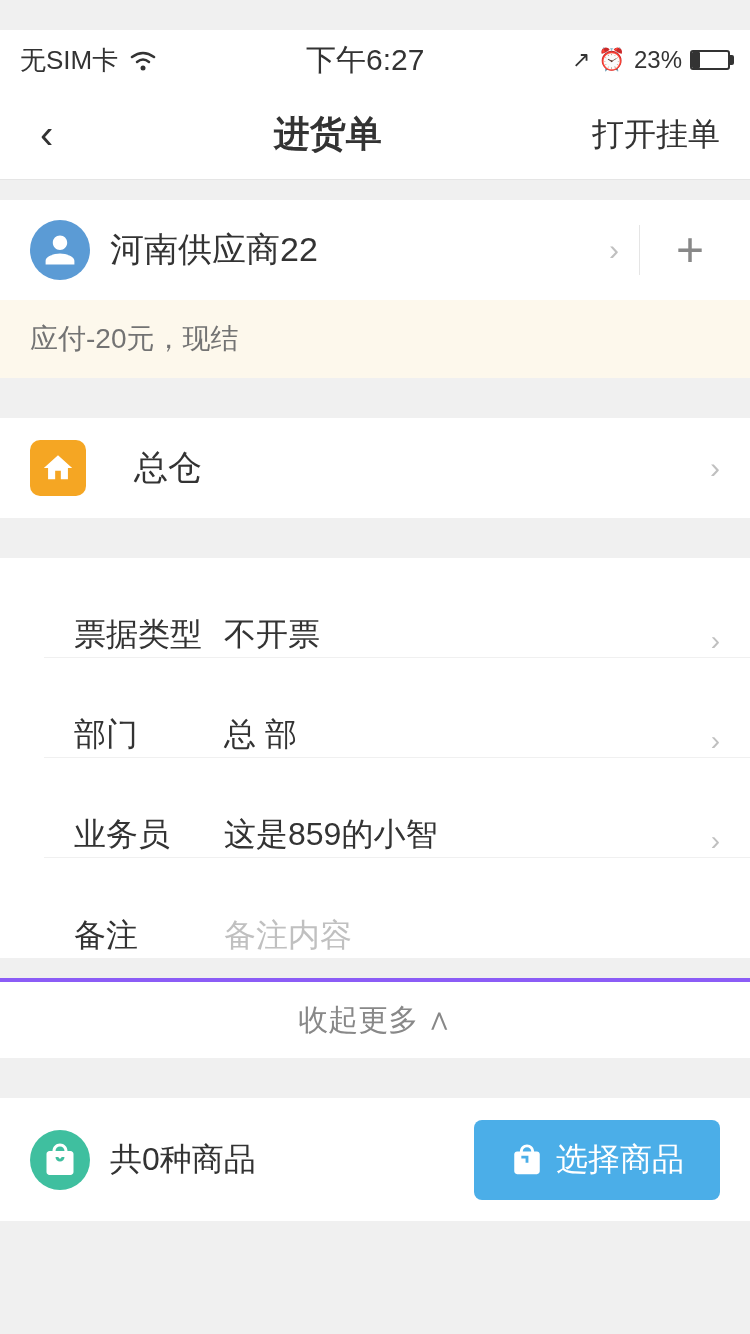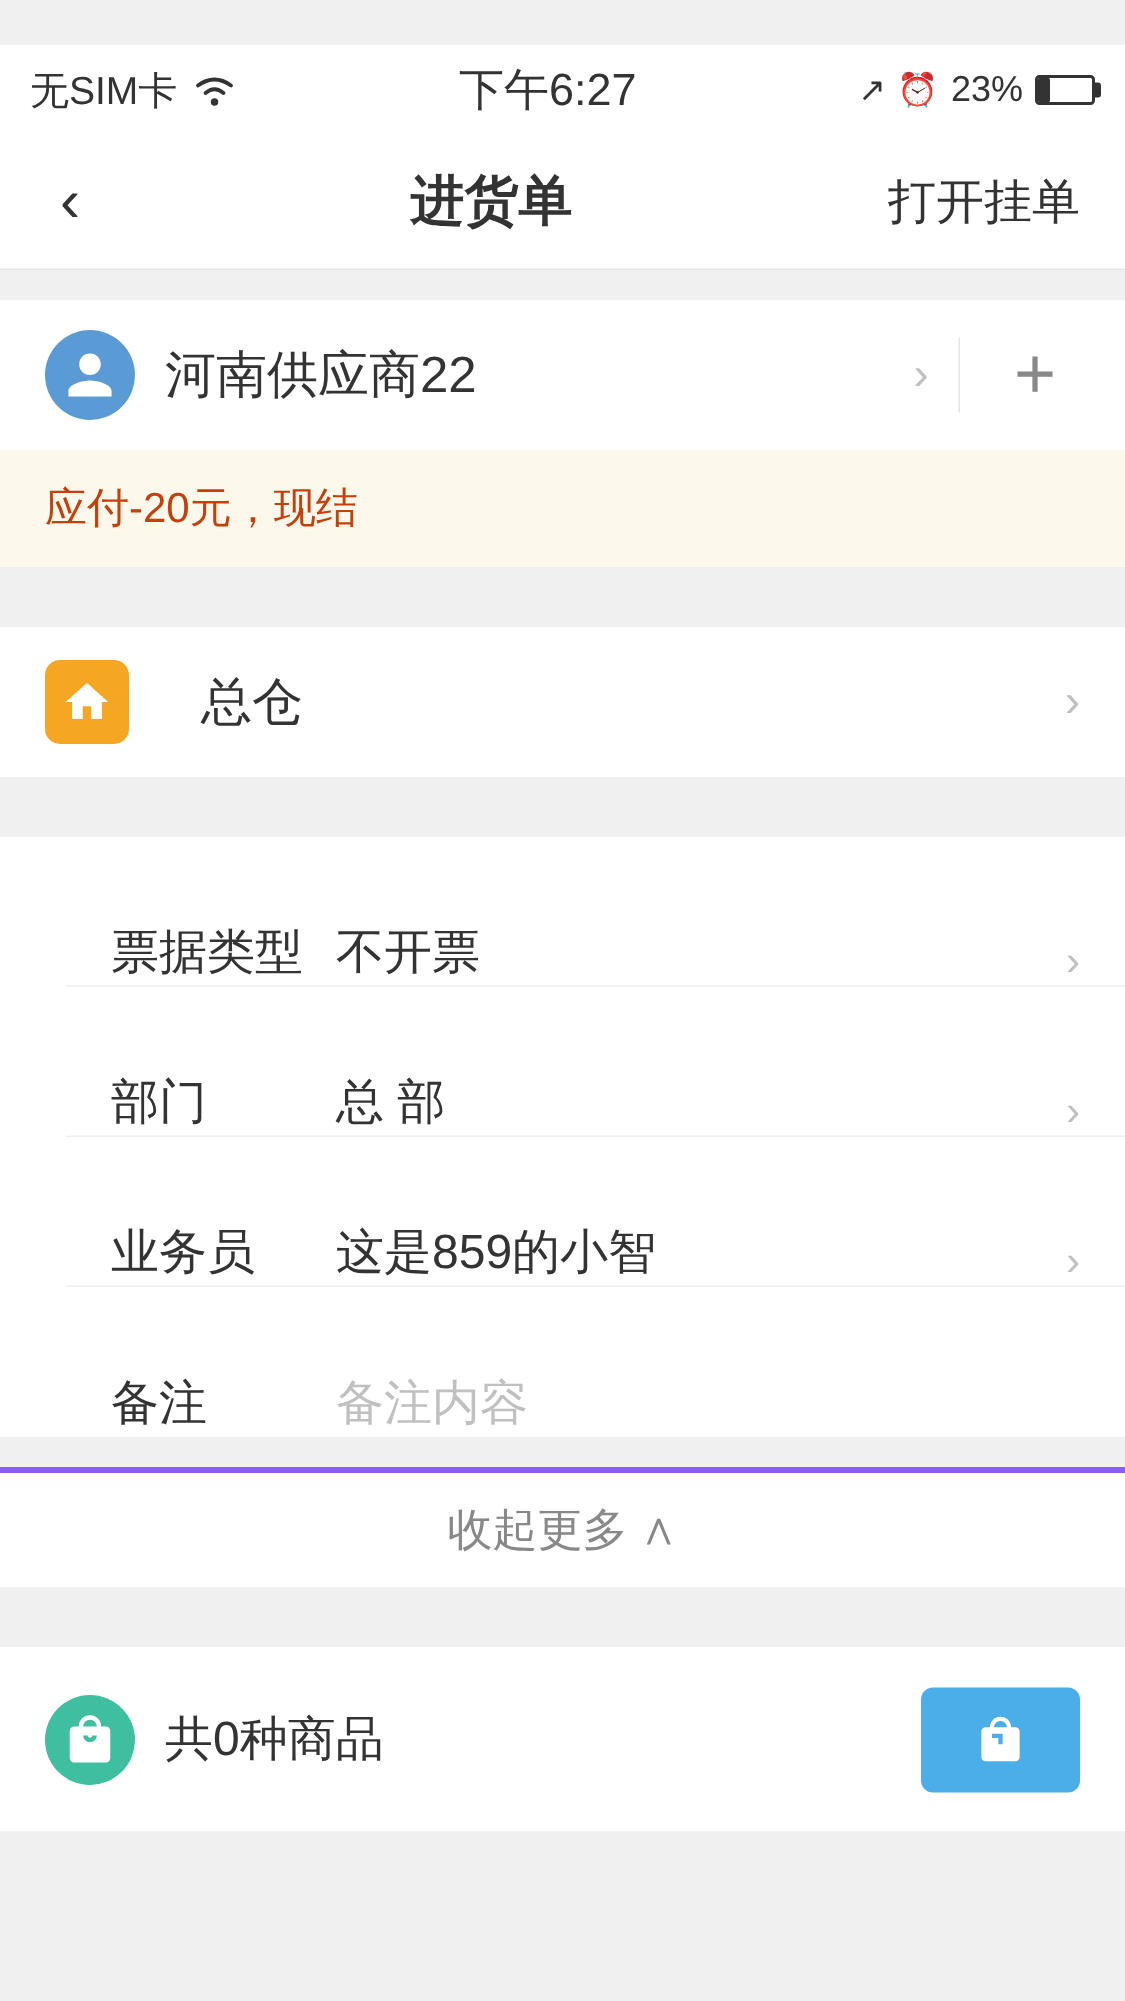--- a/index.html
+++ b/index.html
@@ -158,21 +158,21 @@
       font-size: 48px;
       color: #888;
       line-height: 1;
     }
 
     
     .notice-banner {
       background: #fdf8ec;
       padding: 20px 30px;
       font-size: 28px;
-      color: #c2410c;
+      color: #737373;
     }
 
     
     .warehouse-section {
       background: #fff;
       padding: 0 30px;
       margin-top: 20px;
     }
     .warehouse-row {
       display: flex;
@@ -404,16 +404,17 @@
   <div class="product-icon">
     <svg viewBox="0 0 24 24">
       <path d="M19 6h-2c0-2.8-2.2-5-5-5S7 3.2 7 6H5c-1.1 0-2 .9-2 2v12c0 1.1.9 2 2 2h14c1.1 0 2-.9 2-2V8c0-1.1-.9-2-2-2zm-7-3c1.7 0 3 1.3 3 3H9c0-1.7 1.3-3 3-3zm0 10c-1.7 0-3-1.3-3-3h2c0 .6.4 1 1 1s1-.4 1-1h2c0 1.7-1.3 3-3 3z"></path>
     </svg>
   </div>
   <span class="product-count">共0种商品</span>
   <button class="select-product-btn">
     <svg viewBox="0 0 24 24">
       <path d="M19 6h-2c0-2.8-2.2-5-5-5S7 3.2 7 6H5c-1.1 0-2 .9-2 2v12c0 1.1.9 2 2 2h14c1.1 0 2-.9 2-2V8c0-1.1-.9-2-2-2zm-7-3c1.7 0 3 1.3 3 3H9c0-1.7 1.3-3 3-3zm4 8h-3v3h-2v-3H8v-2h3V9h2v3h3v2z"></path>
     </svg>
+    <span>选择商品</span>
   </button>
 </div>
 
 <div style="background:#f0f0f0; height: 280px;"></div>
 
 </body></html>

